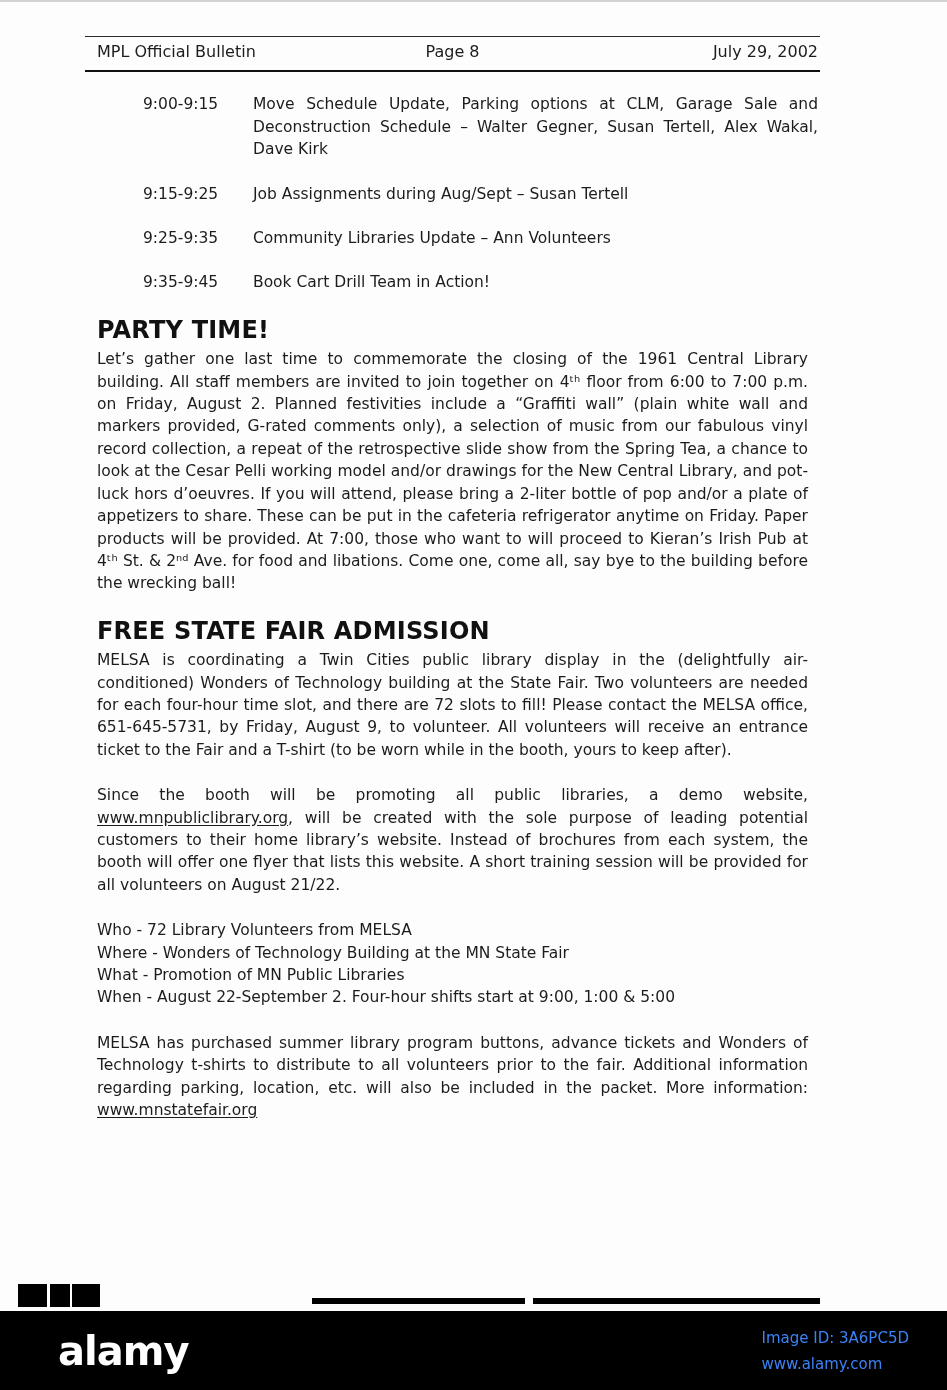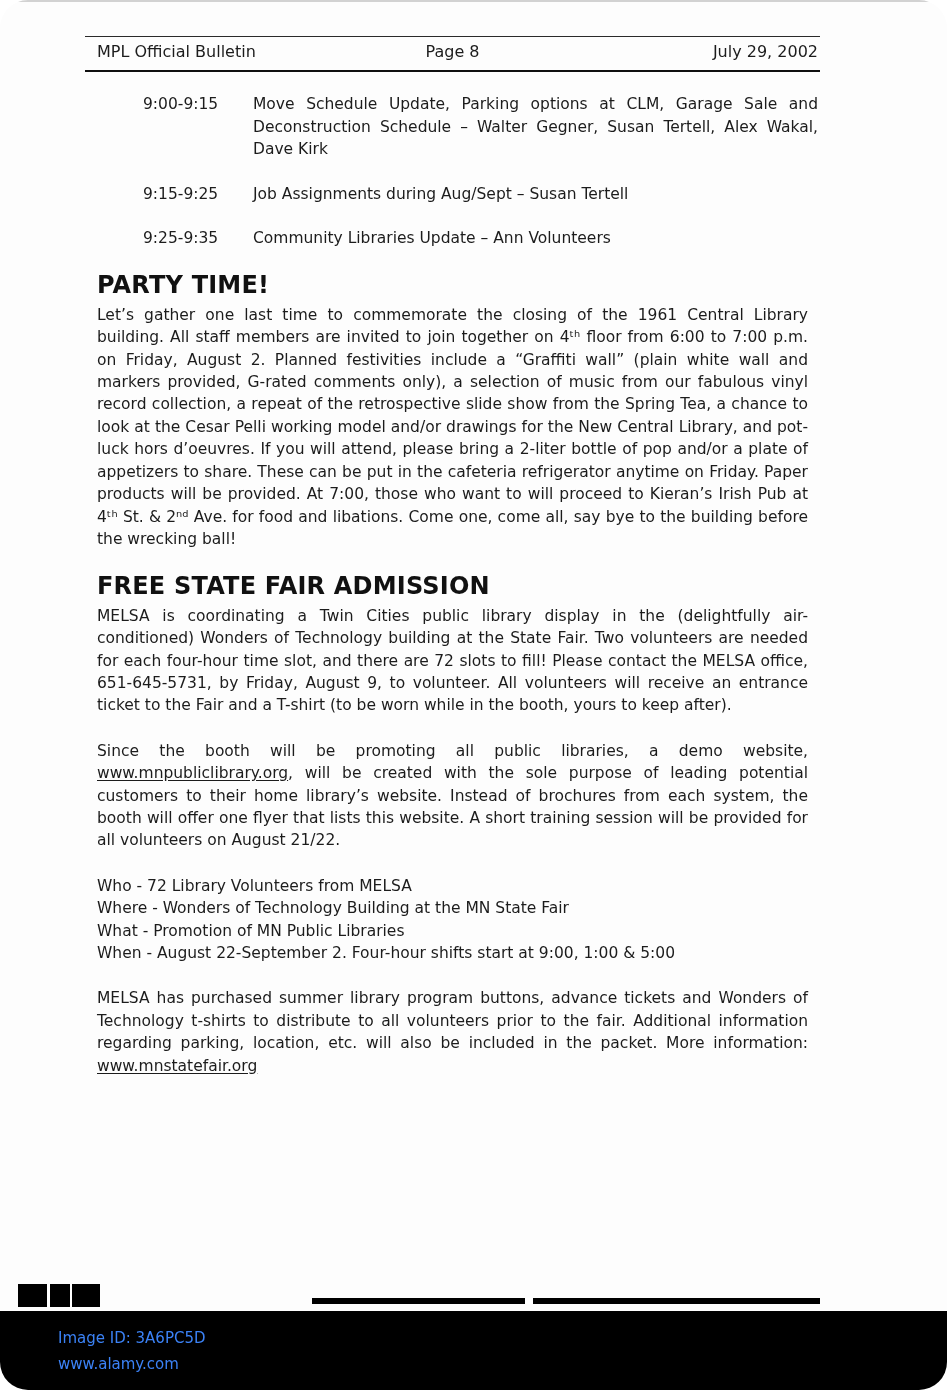--- a/index.html
+++ b/index.html
@@ -8,21 +8,20 @@
     background: #ffffff;
   }
   .page {
     position: relative;
     width: 947px;
     height: 1390px;
     background: #fdfdfd;
     overflow: hidden;
     font-family: "DejaVu Sans", "Liberation Sans", sans-serif;
     color: #1c1c1c;
-    border-radius: 28px;
   }
   .top-edge {
     position: absolute;
     top: 0; left: 0; right: 0;
     height: 2px;
     background: #d2d2d2;
   }
   .content {
     position: absolute;
     left: 97px;
@@ -140,20 +139,24 @@
         <span class="desc">Move Schedule Update, Parking options at CLM, Garage Sale and Deconstruction Schedule – Walter Gegner, Susan Tertell, Alex Wakal, Dave Kirk</span>
       </div>
       <div class="sched-row">
         <span class="time">9:15-9:25</span>
         <span class="desc">Job Assignments during Aug/Sept – Susan Tertell</span>
       </div>
       <div class="sched-row">
         <span class="time">9:25-9:35</span>
         <span class="desc">Community Libraries Update – Ann Volunteers</span>
       </div>
+      <div class="sched-row">
+        <span class="time">9:35-9:45</span>
+        <span class="desc">Book Cart Drill Team in Action!</span>
+      </div>
     </div>
 
     <h2 class="section-heading">PARTY TIME!</h2>
     <p class="body-para">Let’s gather one last time to commemorate the closing of the 1961 Central Library building. All staff members are invited to join together on 4ᵗʰ floor from 6:00 to 7:00 p.m. on Friday, August 2. Planned festivities include a “Graffiti wall” (plain white wall and markers provided, G-rated comments only), a selection of music from our fabulous vinyl record collection, a repeat of the retrospective slide show from the Spring Tea, a chance to look at the Cesar Pelli working model and/or drawings for the New Central Library, and pot-luck hors d’oeuvres. If you will attend, please bring a 2-liter bottle of pop and/or a plate of appetizers to share. These can be put in the cafeteria refrigerator anytime on Friday. Paper products will be provided. At 7:00, those who want to will proceed to Kieran’s Irish Pub at 4ᵗʰ St. &amp; 2ⁿᵈ Ave. for food and libations. Come one, come all, say bye to the building before the wrecking ball!</p>
 
     <h2 class="section-heading">FREE STATE FAIR ADMISSION</h2>
     <p class="body-para">MELSA is coordinating a Twin Cities public library display in the (delightfully air-conditioned) Wonders of Technology building at the State Fair. Two volunteers are needed for each four-hour time slot, and there are 72 slots to fill! Please contact the MELSA office, 651-645-5731, by Friday, August 9, to volunteer. All volunteers will receive an entrance ticket to the Fair and a T-shirt (to be worn while in the booth, yours to keep after).</p>
 
     <p class="body-para"><span>Since the booth will be promoting all public libraries, a demo website, </span><span class="u">www.mnpubliclibrary.org</span><span>, will be created with the sole purpose of leading potential customers to their home library’s website. Instead of brochures from each system, the booth will offer one flyer that lists this website. A short training session will be provided for all volunteers on August 21/22.</span></p>
 
@@ -165,18 +168,19 @@
     </div>
 
     <p class="body-para"><span>MELSA has purchased summer library program buttons, advance tickets and Wonders of Technology t-shirts to distribute to all volunteers prior to the fair. Additional information regarding parking, location, etc. will also be included in the packet. More information:  </span><span class="u">www.mnstatefair.org</span></p>
 
   </div>
 
   <div class="artifact-block"></div>
   <div class="artifact-line"></div>
 
   <div class="alamy-bar">
+    <span class="alamy-logo">alamy</span>
     <div class="alamy-meta">
       <span>Image ID: 3A6PC5D</span>
       <span>www.alamy.com</span>
     </div>
   </div>
 </div>
 
 </body></html>

